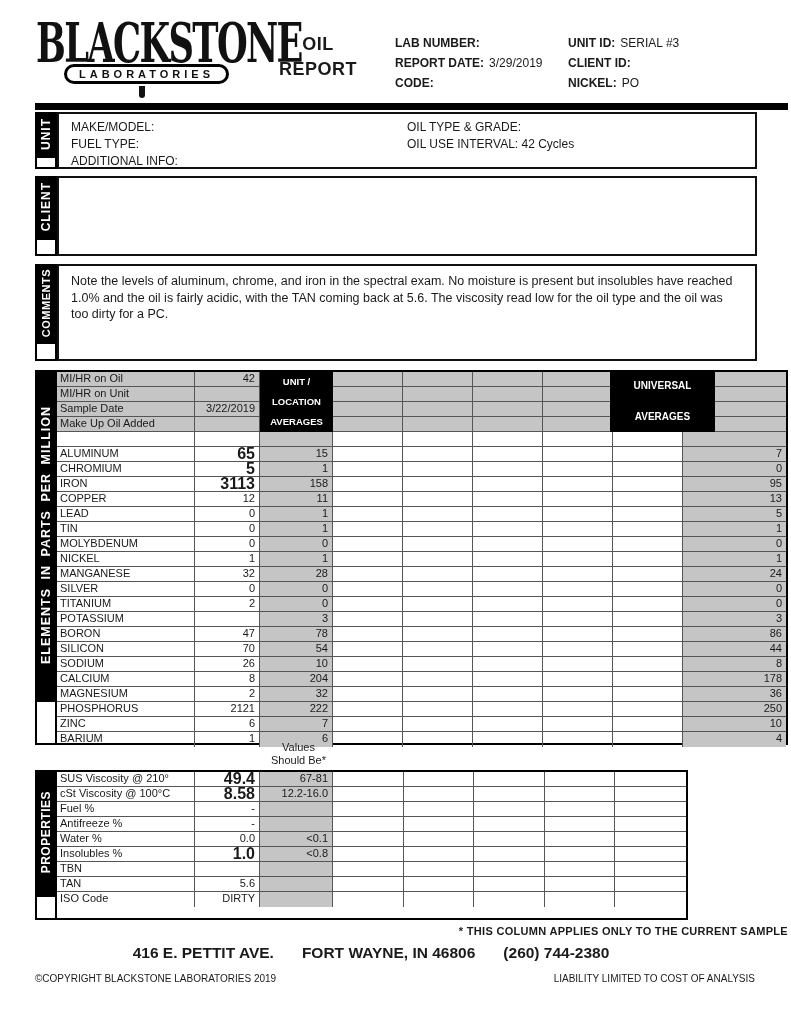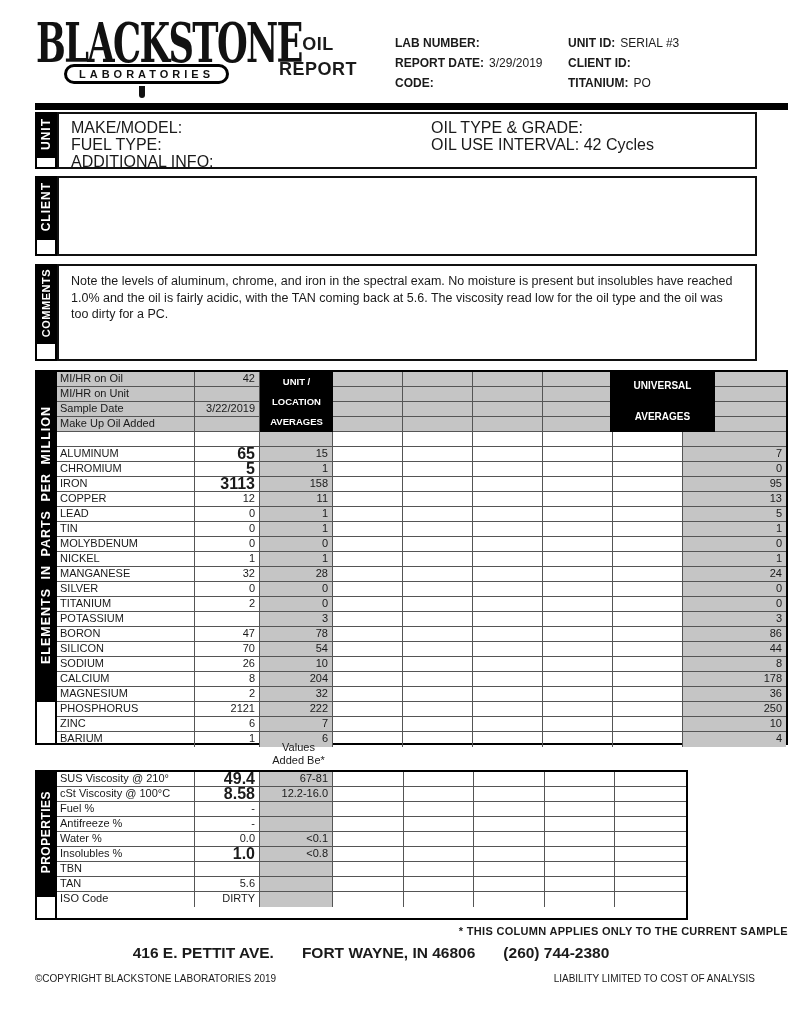--- a/index.html
+++ b/index.html
@@ -46,21 +46,21 @@
 
   #unit-section    { top:112px; height:57px; width:722px; }
   #client-section  { top:176px; height:80px; width:722px; }
   #comments-section{ top:264px; height:97px; width:722px; }
   #unit-section .vtxt, #client-section .vtxt { font-size:12px; }
   #comments-section .vtxt { font-size:11px; letter-spacing:.5px; }
   #unit-section .vtab { height:13px; }
   #client-section .vtab { height:18px; }
   #comments-section .vtab { height:19px; }
 
-  .unit-grid { display:flex; padding:5px 0 0 12px; font-size:16px; line-height:17px;gap:24px; }
+  .unit-grid { display:flex; padding:5px 0 0 12px; font-size:12px; line-height:17px; }
   .unit-col1 { width:336px; }
   .unit-col2 { flex:1; }
   .comments-text { padding:7px 14px 0 12px; font-size:12.5px; line-height:1.32; }
 
   
   .dtable { position:absolute; left:35px; display:flex; }
   #elements-table { top:370px; width:753px; height:375px; }
   #properties-table{ top:770px; width:653px; height:150px; }
   .tgrid { flex:1; border:2px solid #000; border-left:none; position:relative; background:#fff; }
   .trow { display:grid; height:15px; border-bottom:1px solid #555; }
@@ -110,21 +110,21 @@
       <div>REPORT</div>
     </div>
     <div class="hfields c1">
       <div><b>LAB NUMBER:</b><span></span></div>
       <div><b>REPORT DATE:</b><span>3/29/2019</span></div>
       <div><b>CODE:</b><span></span></div>
     </div>
     <div class="hfields c2">
       <div><b>UNIT ID:</b><span>SERIAL #3</span></div>
       <div><b>CLIENT ID:</b><span></span></div>
-      <div><b>TITANIUM:</b><span>PO</span></div>
+      <div><b>NICKEL:</b><span>PO</span></div>
     </div>
   </div>
 
   <div class="divider"></div>
 
   <div class="section" id="unit-section">
     <div class="vbar">
       <div class="vblk">
           <span class="vtxt">UNIT</span>
         </div>
@@ -459,21 +459,21 @@
             <div class="cell"></div>
             <div class="cell"></div>
             <div class="cell num gray">4</div>
           </div>
         </div>
     </div>
   </div>
 
   <div class="vsb">
     <div>Values</div>
-    <div>Added Be*</div>
+    <div>Should Be*</div>
   </div>
 
   <div class="dtable" id="properties-table">
     <div class="vbar">
       <div class="vblk">
           <span class="vtxt">PROPERTIES</span>
         </div>
       <div class="vtab"></div>
     </div>
     <div class="tgrid pgrid">

